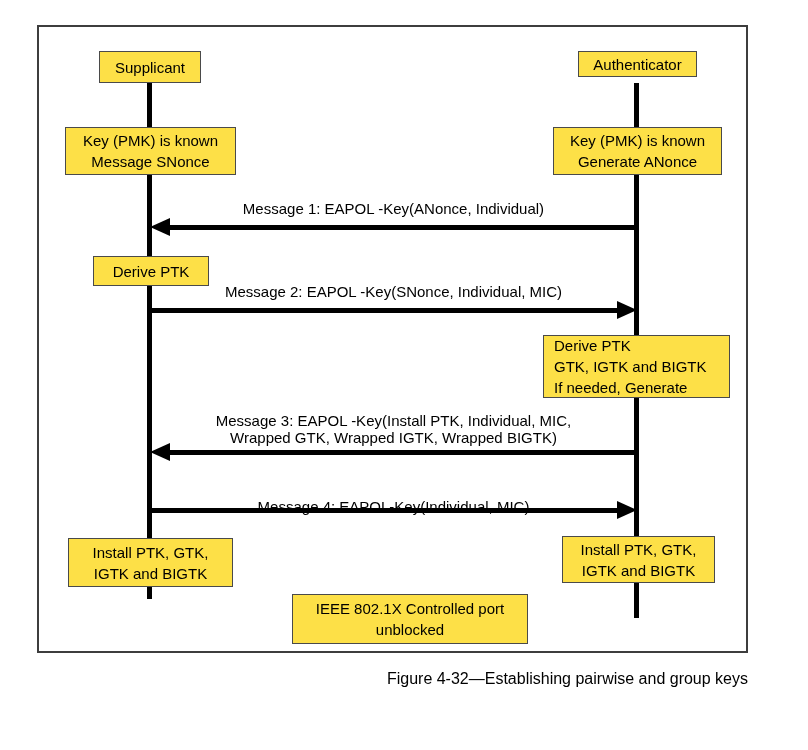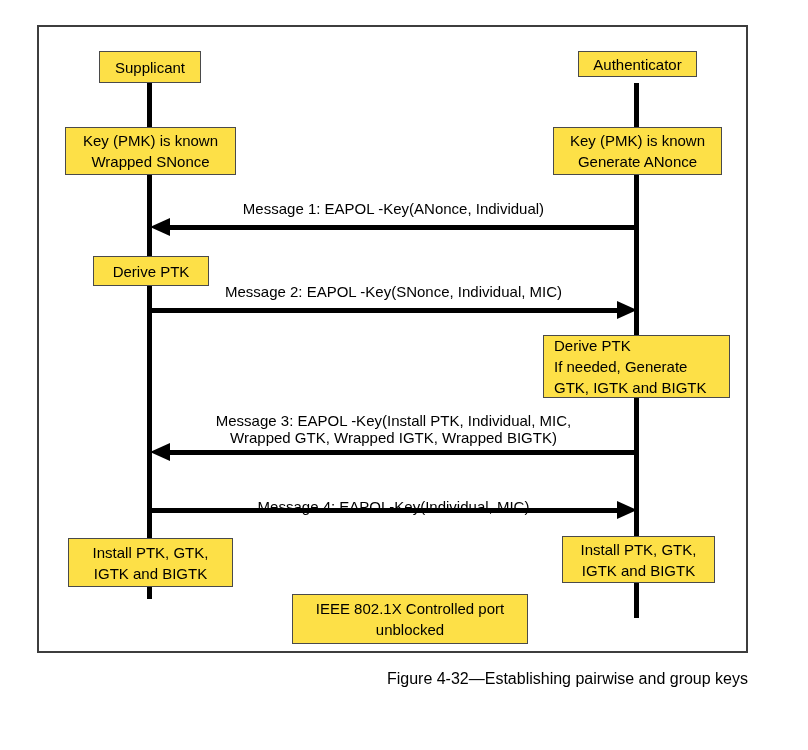--- a/index.html
+++ b/index.html
@@ -99,39 +99,39 @@
 
   <div class="node" style="left:99px; top:51px; width:102px; height:32px;">
     <div>Supplicant</div>
   </div>
   <div class="node" style="left:578px; top:51px; width:119px; height:26px;">
     <div>Authenticator</div>
   </div>
 
   <div class="node" style="left:65px; top:127px; width:171px; height:48px;">
     <div>Key (PMK) is known</div>
-    <div>Wrapped SNonce</div>
+    <div>Message SNonce</div>
   </div>
   <div class="node" style="left:553px; top:127px; width:169px; height:48px;">
     <div>Key (PMK) is known</div>
     <div>Generate ANonce</div>
   </div>
 
   <div class="msg" style="top:200px;">Message 1: EAPOL -Key(ANonce, Individual)</div>
 
   <div class="node" style="left:93px; top:256px; width:116px; height:30px;">
     <div>Derive PTK</div>
   </div>
 
   <div class="msg" style="top:283px;">Message 2: EAPOL -Key(SNonce, Individual, MIC)</div>
 
   <div class="node left-align" style="left:543px; top:335px; width:187px; height:63px;">
     <div>Derive PTK</div>
+    <div>GTK, IGTK and BIGTK</div>
     <div>If needed, Generate</div>
-    <div>GTK, IGTK and BIGTK</div>
   </div>
 
   <div class="msg" style="top:412px;">
     <div class="wrapline">Message 3: EAPOL -Key(Install PTK, Individual, MIC,</div>
     <div class="wrapline">Wrapped GTK, Wrapped IGTK, Wrapped BIGTK)</div>
   </div>
 
   <div class="msg" style="top:486px;margin-top:12px;">Message 4: EAPOL-Key(Individual, MIC)</div>
 
   <div class="node" style="left:68px; top:538px; width:165px; height:49px;">

